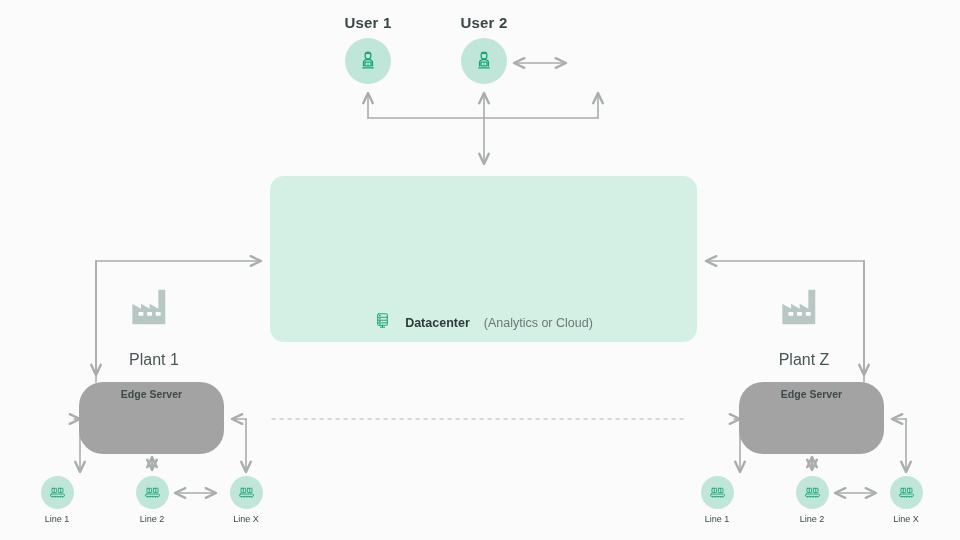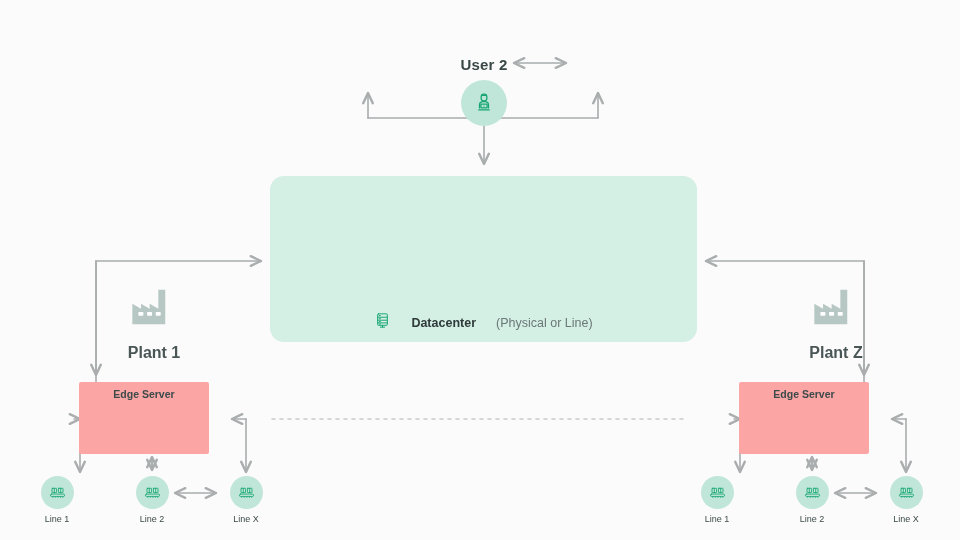--- a/index.html
+++ b/index.html
@@ -41,32 +41,32 @@
   #dc-panel{
     position:absolute;left:270px;top:176px;width:427px;height:166px;
     background:#d4efe3;border-radius:14px;z-index:1;
   }
   .dc-item{position:absolute;display:flex;flex-direction:column;align-items:center;width:92px;}
   .dc-circle{width:50px;height:50px;background:#b9e4d3;}
   .dc-cap{margin-top:9px;font-size:11.5px;font-weight:600;color:#3d4a4a;}
 
   #dc-label{
     position:absolute;left:270px;top:312px;width:427px;
-    display:flex;align-items:center;justify-content:center;gap:20px;z-index:2;
+    display:flex;align-items:center;justify-content:center;gap:14px;z-index:2;
   }
   #dc-label .t1{font-size:12.5px;font-weight:700;color:#2f3b3b;}
   #dc-label .t2{font-size:12.5px;font-weight:400;color:#6b7878;}
 
   
-  .plant-name{font-size:16px;font-weight:700;color:#4a5656;margin-top:11px;}
+  .plant-name{font-size:16px;font-weight:400;color:#4a5656;margin-top:18px;}
 
   
   .edge-box{
-    position:absolute;background:#fca5a5;border-radius:2px;
-    width:130px;height:72px;z-index:1;
+    position:absolute;background:#a3a3a3;border-radius:24px;
+    width:145px;height:72px;z-index:1;
   }
   .edge-title{
     position:absolute;width:100%;text-align:center;top:6px;
     font-size:10.5px;font-weight:600;color:#3d4a4a;
   }
   .edge-item{position:absolute;display:flex;flex-direction:column;align-items:center;width:62px;}
   .edge-circle{width:31px;height:31px;background:#b9e4d3;}
   .edge-cap{margin-top:4px;font-size:9px;font-weight:600;color:#3d4a4a;}
 
   
@@ -120,22 +120,35 @@
       <path d="M812,457 L812,470" marker-end="url(#ah)"></path>
       <path d="M812,470 L812,457" marker-end="url(#ah)"></path>
       <path d="M906,419 L906,472" marker-end="url(#ah)"></path>
       <line x1="906" y1="419" x2="892" y2="419" marker-end="url(#ah)"></line>
       <line x1="835" y1="493" x2="876" y2="493" marker-end="url(#ah)" marker-start="url(#ah2)"></line>
     </g>
   </svg>
 
   <div class="lyr" id="nodes">
 
-
-    <div class="node" style="left:446px;top:14px;width:76px;margin-top:42px;">
+    <div class="node" style="left:330px;top:14px;width:76px;">
+      <div class="user-title">User 1</div>
+      <div class="circle user-circle">
+        <svg viewBox="0 0 32 32" width="26" height="26" fill="none" stroke="#17a673" stroke-width="1.6" stroke-linecap="round" stroke-linejoin="round">
+          <path d="M12.5 8.5a3.5 3.5 0 017 0v1.5a3.5 3.5 0 01-7 0z"></path>
+          <path d="M13 6.5h6"></path>
+          <path d="M10.5 22v-4.2c0-2 1.8-3.3 3.6-3.6h3.8c1.8.3 3.6 1.6 3.6 3.6V22"></path>
+          <rect x="12.2" y="17.5" width="7.6" height="4.6" rx="0.6"></rect>
+          <path d="M9.5 24.5h13"></path>
+            <path d="M16 19.8v.01"></path>
+        </svg>
+      </div>
+    </div>
+
+    <div class="node" style="left:446px;top:14px;width:76px;">
       <div class="user-title">User 2</div>
       <div class="circle user-circle">
         <svg viewBox="0 0 32 32" width="26" height="26" fill="none" stroke="#17a673" stroke-width="1.6" stroke-linecap="round" stroke-linejoin="round">
           <path d="M12.5 8.5a3.5 3.5 0 017 0v1.5a3.5 3.5 0 01-7 0z"></path>
           <path d="M13 6.5h6"></path>
           <path d="M10.5 22v-4.2c0-2 1.8-3.3 3.6-3.6h3.8c1.8.3 3.6 1.6 3.6 3.6V22"></path>
           <rect x="12.2" y="17.5" width="7.6" height="4.6" rx="0.6"></rect>
           <path d="M9.5 24.5h13"></path>
             <path d="M16 19.8v.01"></path>
         </svg>
@@ -210,21 +223,21 @@
     <div id="dc-label">
       <span>
         <svg viewBox="0 0 24 24" width="17" height="17" fill="none" stroke="#17a673" stroke-width="1.4" stroke-linecap="round" stroke-linejoin="round">
           <rect x="5.2" y="2.6" width="13.6" height="16.2" rx="1"></rect>
           <path d="M5.2 7.4h13.6M5.2 11.6h13.6M5.2 15.4h13.6"></path>
           <path d="M7.6 5h1.4M7.6 9.5h1.4M7.6 13.6h1.4M7.6 17h1.4"></path>
           <path d="M12 18.8v2.6M9 21.4h6"></path>
         </svg>
       </span>
       <span class="t1">Datacenter</span>
-      <span class="t2">(Physical or Line)</span>
+      <span class="t2">(Analytics or Cloud)</span>
     </div>
 
     <div class="node" style="left:110px;top:285px;width:88px;">
       <span>
         <svg viewBox="0 0 48 40" width="52" height="44">
           <path d="M4 36V17l8 4.6V17l8 4.6V17l8 4.6V4h6.4v32z" fill="#b7c8c4"></path>
           <g fill="#ffffff">
             <rect x="9.6" y="24.6" width="4.6" height="3.4" rx="0.7"></rect>
             <rect x="17.6" y="24.6" width="4.6" height="3.4" rx="0.7"></rect>
             <rect x="25.6" y="24.6" width="4.6" height="3.4" rx="0.7"></rect>
@@ -295,21 +308,21 @@
           <rect x="7.6" y="9.6" width="7" height="6.6" rx="0.6"></rect>
           <rect x="17.4" y="9.6" width="7" height="6.6" rx="0.6"></rect>
           <path d="M11.1 9.6v6.6M20.9 9.6v6.6"></path>
           <rect x="5.2" y="18.4" width="21.6" height="3.6" rx="1.8"></rect>
           <path d="M8.6 23.4v.01M12.6 23.4v.01M16.6 23.4v.01M20.6 23.4v.01M24 23.4v.01"></path>
         </svg>
       </div>
       <div class="line-cap">Line X</div>
     </div>
 
-    <div class="node" style="left:792px;top:285px;width:88px;">
+    <div class="node" style="left:760px;top:285px;width:88px;">
       <span>
         <svg viewBox="0 0 48 40" width="52" height="44">
           <path d="M4 36V17l8 4.6V17l8 4.6V17l8 4.6V4h6.4v32z" fill="#b7c8c4"></path>
           <g fill="#ffffff">
             <rect x="9.6" y="24.6" width="4.6" height="3.4" rx="0.7"></rect>
             <rect x="17.6" y="24.6" width="4.6" height="3.4" rx="0.7"></rect>
             <rect x="25.6" y="24.6" width="4.6" height="3.4" rx="0.7"></rect>
           </g>
         </svg>
       </span>

